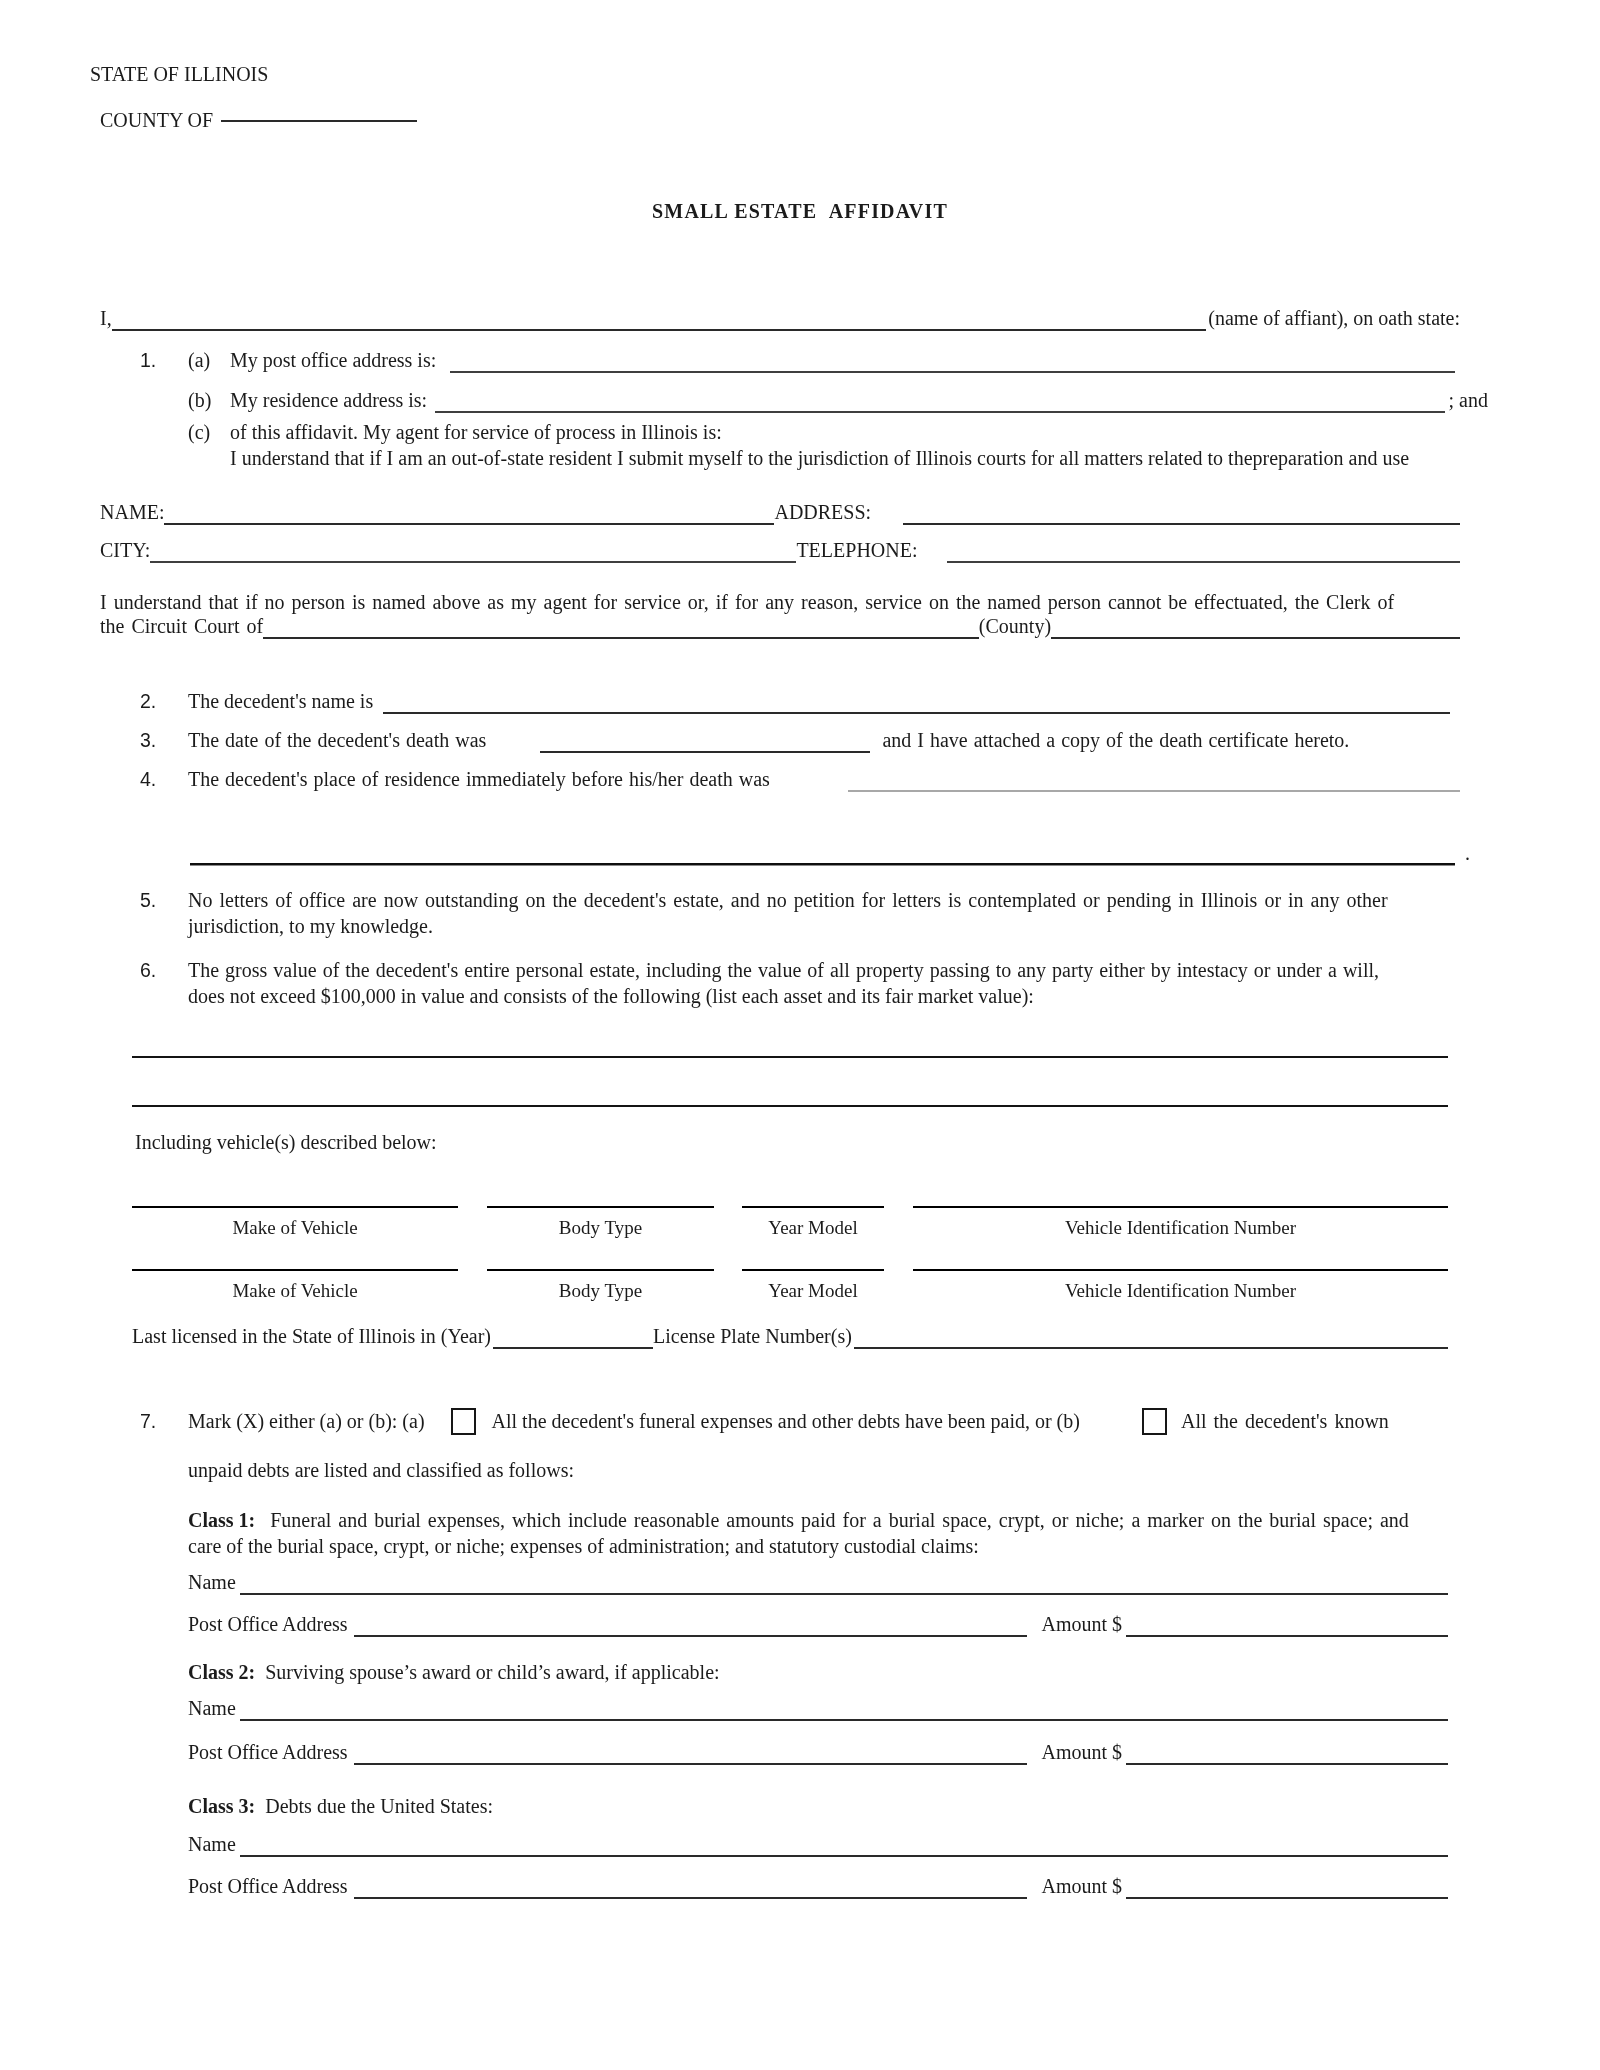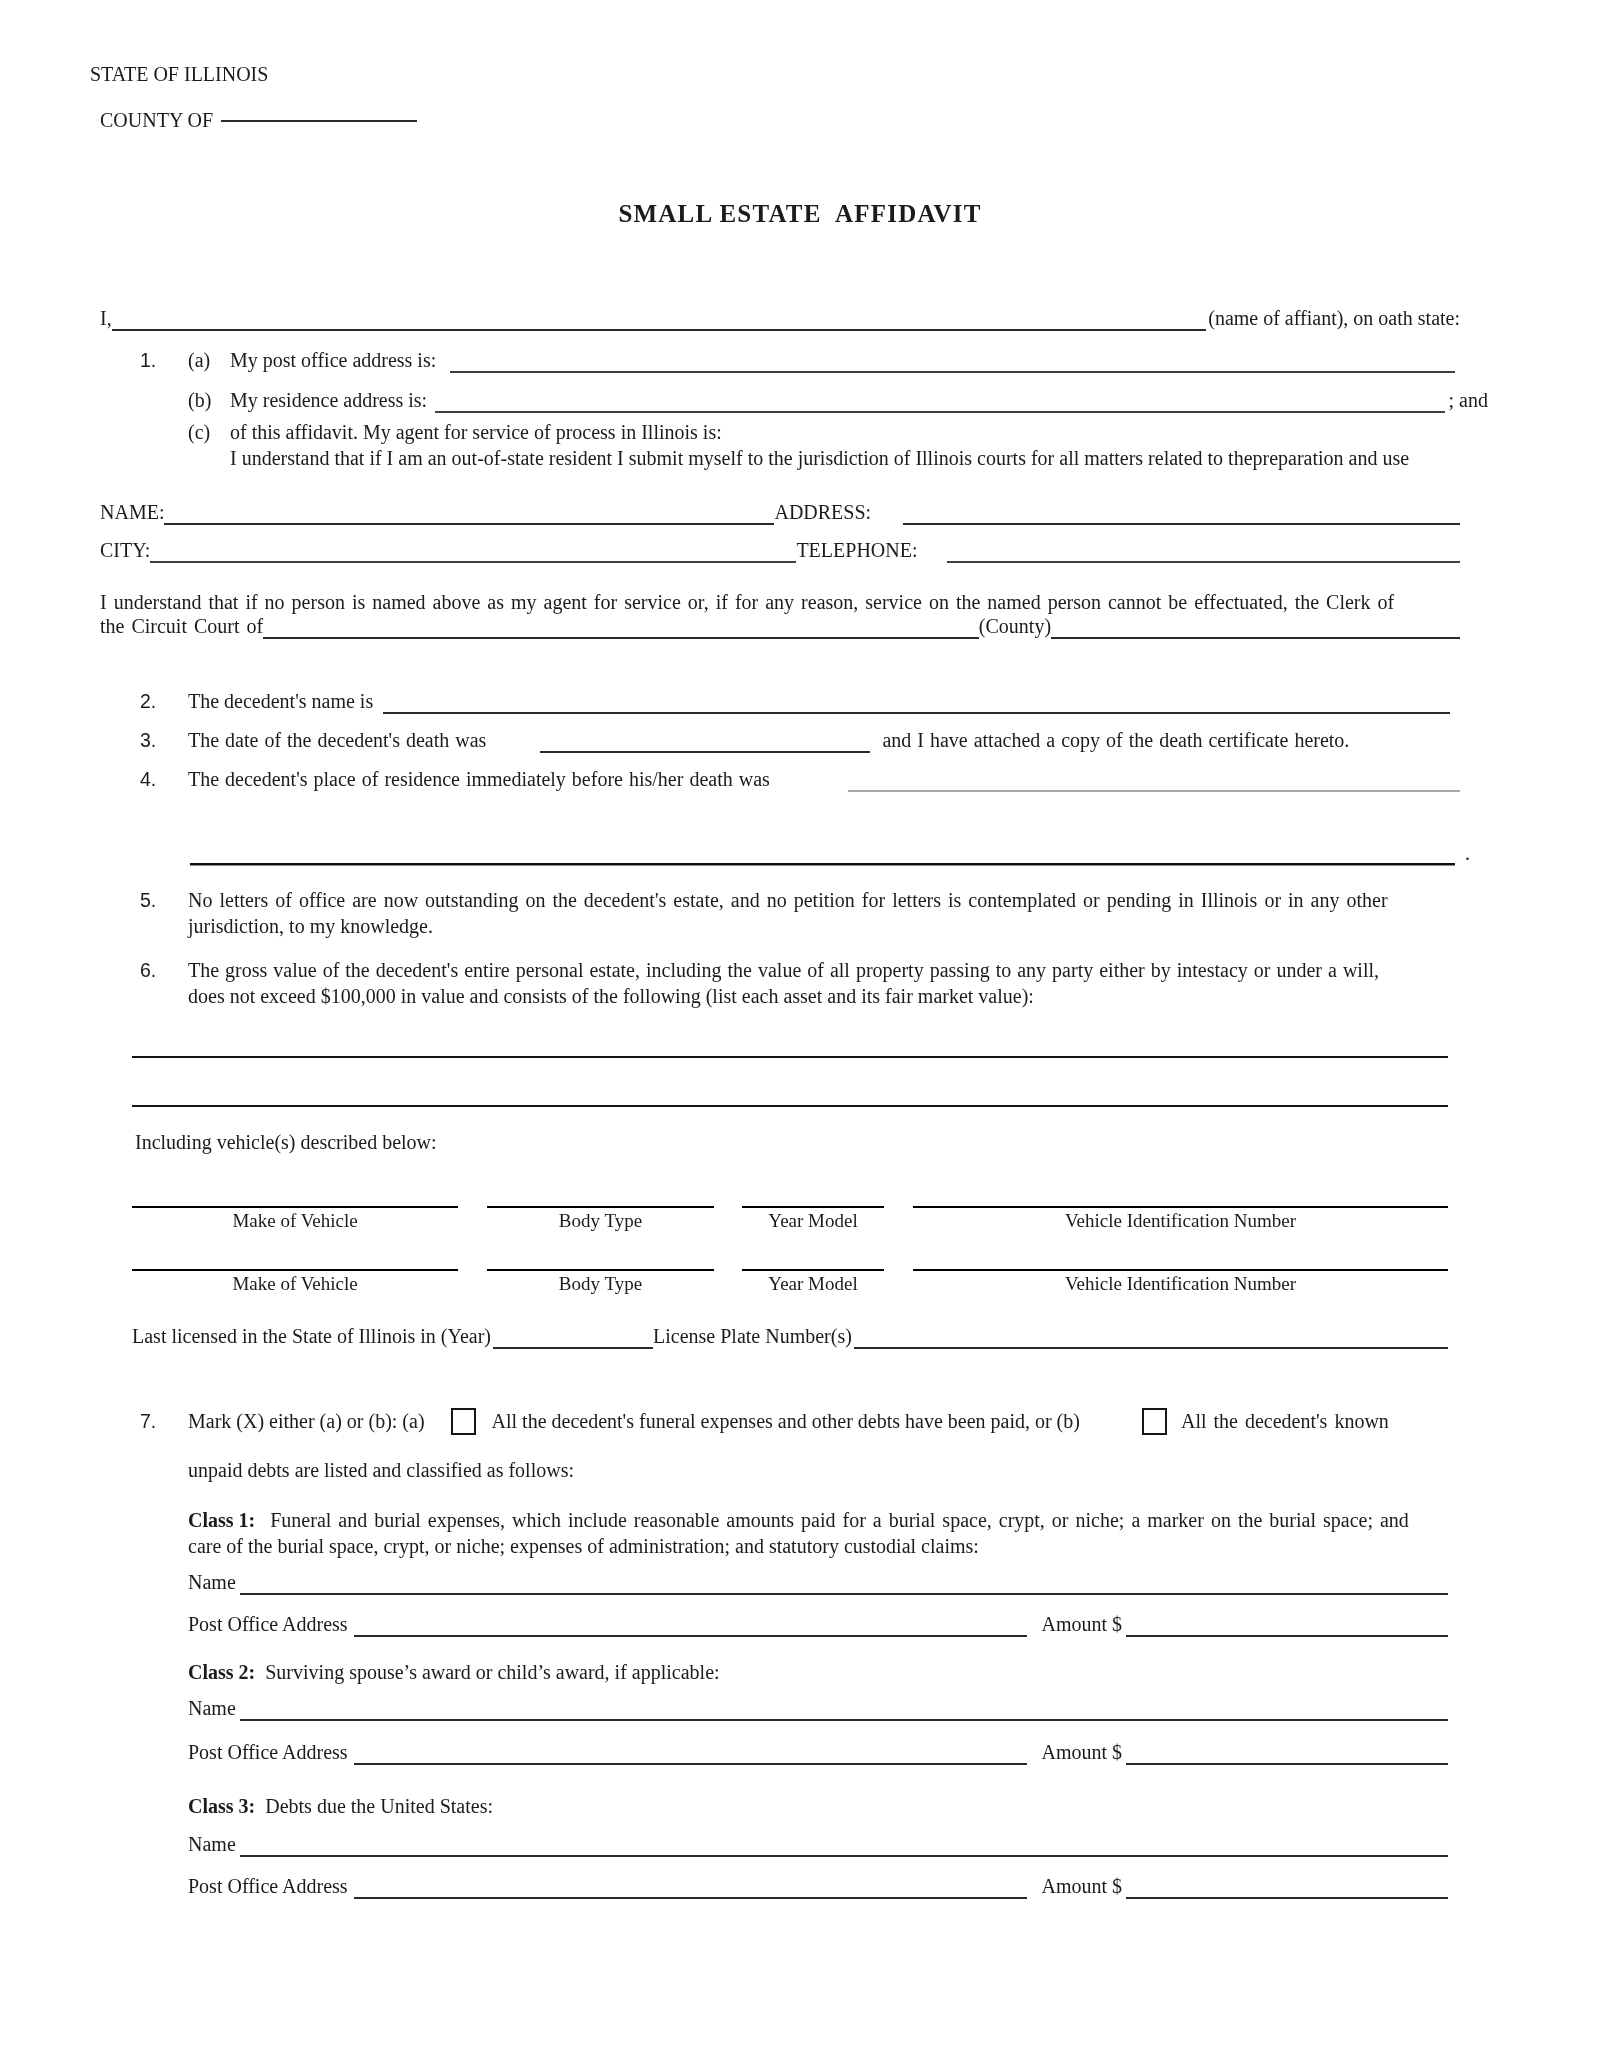--- a/index.html
+++ b/index.html
@@ -14,26 +14,26 @@
   .bl { border-bottom:2px solid #3f3f3f; height:0; }
   .bl2 { border-bottom:2px solid #2a2a2a; height:0; }
   .bl-light { border-bottom:2px solid #a8a8a8; height:0; }
   .f { flex:1; }
   .num { flex:0 0 48px; font-family:"Liberation Sans", sans-serif; font-size:19.5px; }
   .sub { flex:0 0 42px; }
   .ws1 { word-spacing:1px; }
   .ws2 { word-spacing:2px; }
   .title {
     position:absolute; left:0; width:100%; text-align:center;
-    font-weight:bold; font-size:25px; letter-spacing:1.2px; white-space:pre;
+    font-weight:bold; font-size:20px; letter-spacing:1.2px; white-space:pre;
   }
   .thickbar { height:3px; background:#0f0f0f; border-bottom:1px solid #8a8a8a; align-self:flex-end; margin-bottom:3px; }
   .assetline { position:absolute; border-top:2.5px solid #141414; height:0; }
   .vrow { position:absolute; display:flex; align-items:flex-start; }
-  .vcol { border-top:2.5px solid #000; text-align:center; font-size:19px; padding-top:2px; height:32px; }
+  .vcol { border-top:2.5px solid #000; text-align:center; font-size:19px; padding-top:9px; height:32px; }
   .cb { width:25px; height:27px; border:2.5px solid #161616; background:#fff; flex:0 0 auto; }
   .cbrow { position:absolute; display:flex; align-items:center; height:30px; white-space:nowrap; }
   b.cls { font-weight:bold; }
   .period { transform:translateY(-3px); }
 </style>
 </head>
 <body>
 
 <div class="page">
 

